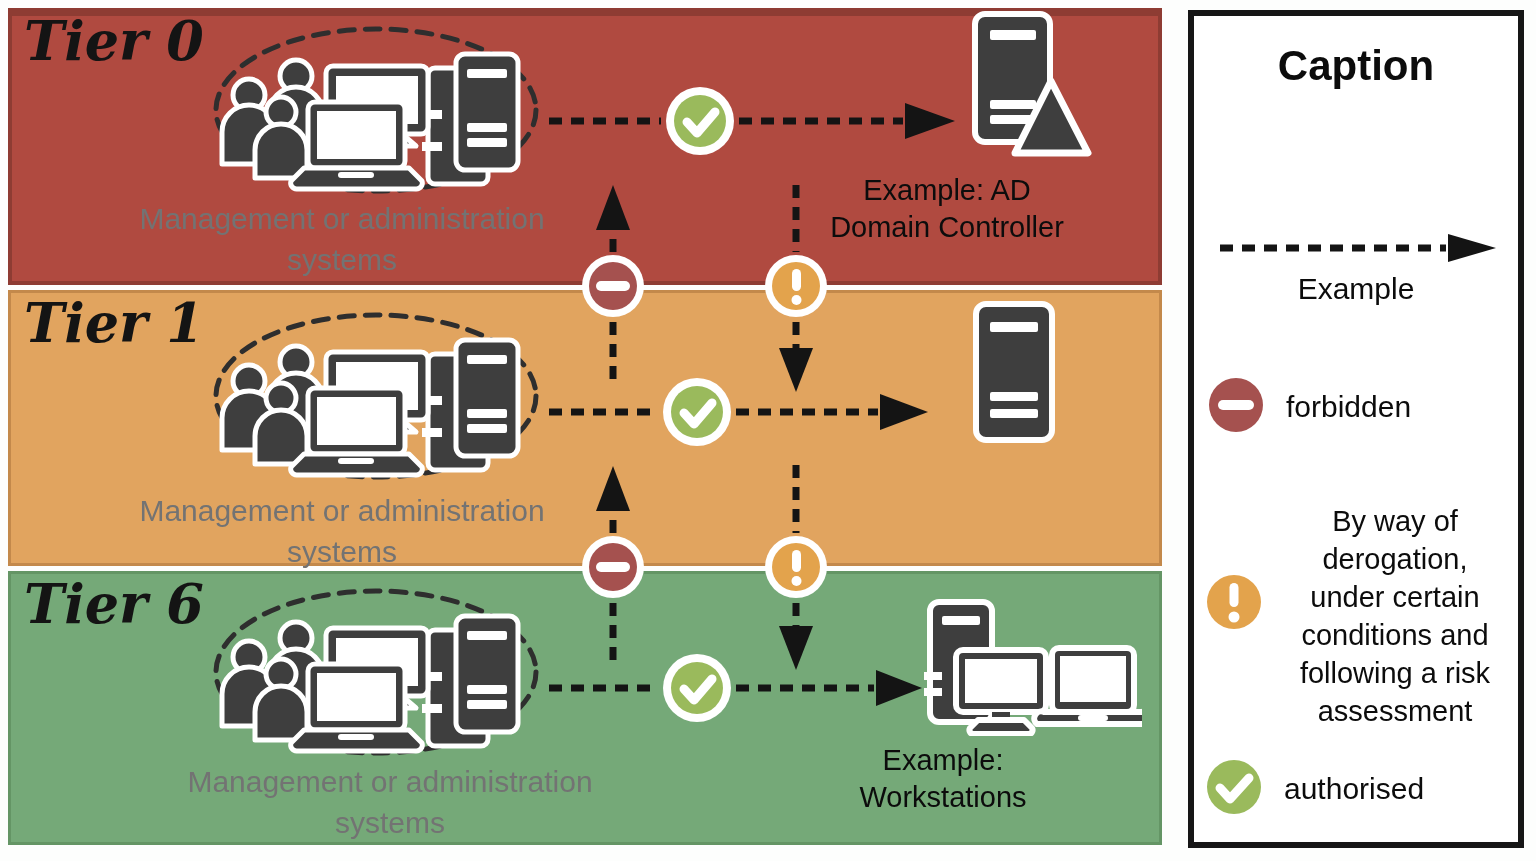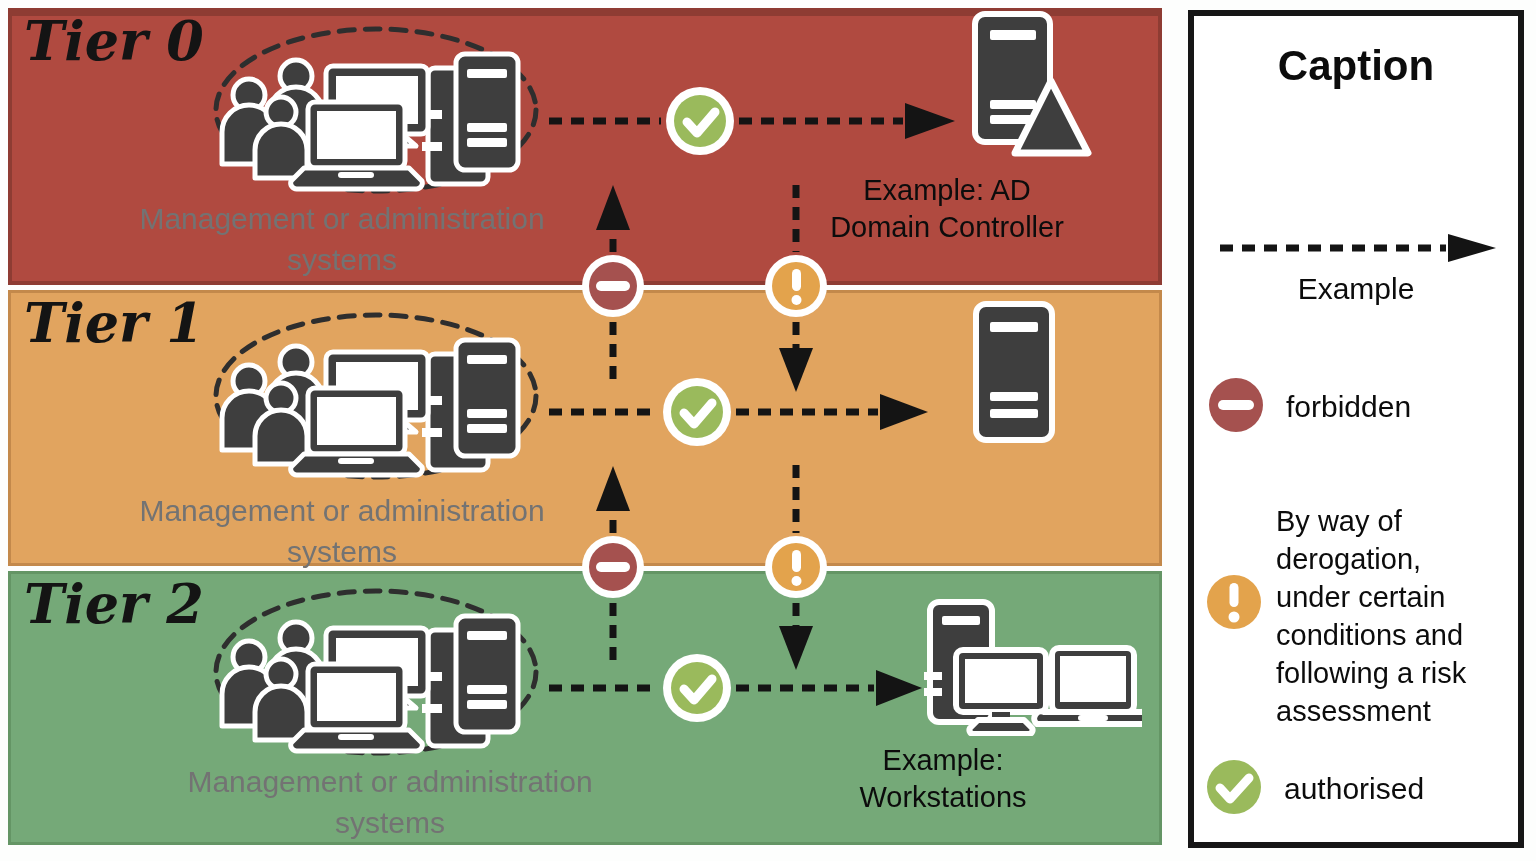--- a/index.html
+++ b/index.html
@@ -28,36 +28,36 @@
   .caption-panel{position:absolute;left:1188px;top:10px;width:336px;height:838px;background:#ffffff;
                  border:6px solid #161616;box-sizing:border-box;}
   .caption-title{position:absolute;left:0;top:26px;width:100%;text-align:center;
                  font-size:42px;font-weight:bold;color:#0c0c0c;}
   .control-arrow{position:absolute;left:14px;top:214px;width:300px;height:36px;}
   .control-label{position:absolute;left:0;top:256px;width:100%;text-align:center;font-size:30px;color:#0c0c0c;}
   .cap-icon{position:absolute;width:56px;height:56px;}
   .ci-forbidden{left:14px;top:361px;} .ci-derogation{left:12px;top:558px;} .ci-authorised{left:12px;top:743px;}
   .cap-label{position:absolute;font-size:30px;color:#0c0c0c;}
   .lb-forbidden{left:92px;top:374px;} .lb-authorised{left:90px;top:756px;}
-  .lb-derogation{left:82px;top:486px;width:238px;text-align:left;line-height:38px;
+  .lb-derogation{left:82px;top:486px;width:238px;text-align:center;line-height:38px;
                  font-size:29px;white-space:pre-line;}
   svg{display:block;}
 </style>
 </head>
 <body>
 
 <div class="stage">
 
   <div class="band t0"></div>
   <div class="band t1"></div>
   <div class="band t2"></div>
 
   <div class="tier-title tt0">Tier 0</div>
   <div class="tier-title tt1">Tier 1</div>
-  <div class="tier-title tt2">Tier 2</div>
+  <div class="tier-title tt2">Tier 6</div>
 
   <svg width="0" height="0" style="position:absolute" aria-hidden="true">
     <defs>
       <symbol id="cluster-sym" viewBox="0 0 334 172">
         <ellipse cx="166" cy="86" rx="160" ry="81" fill="none" stroke="#2e2e2e" stroke-width="5" stroke-dasharray="15 11" stroke-linecap="round"></ellipse>
         <g fill="#3e3e3e" stroke="#ffffff" stroke-width="5" stroke-linejoin="round">
 
           <rect x="218" y="44" width="60" height="116" rx="7"></rect>
           <rect x="212" y="86" width="20" height="9" fill="#ffffff" stroke="none"></rect>
           <rect x="212" y="118" width="20" height="9" fill="#ffffff" stroke="none"></rect>

